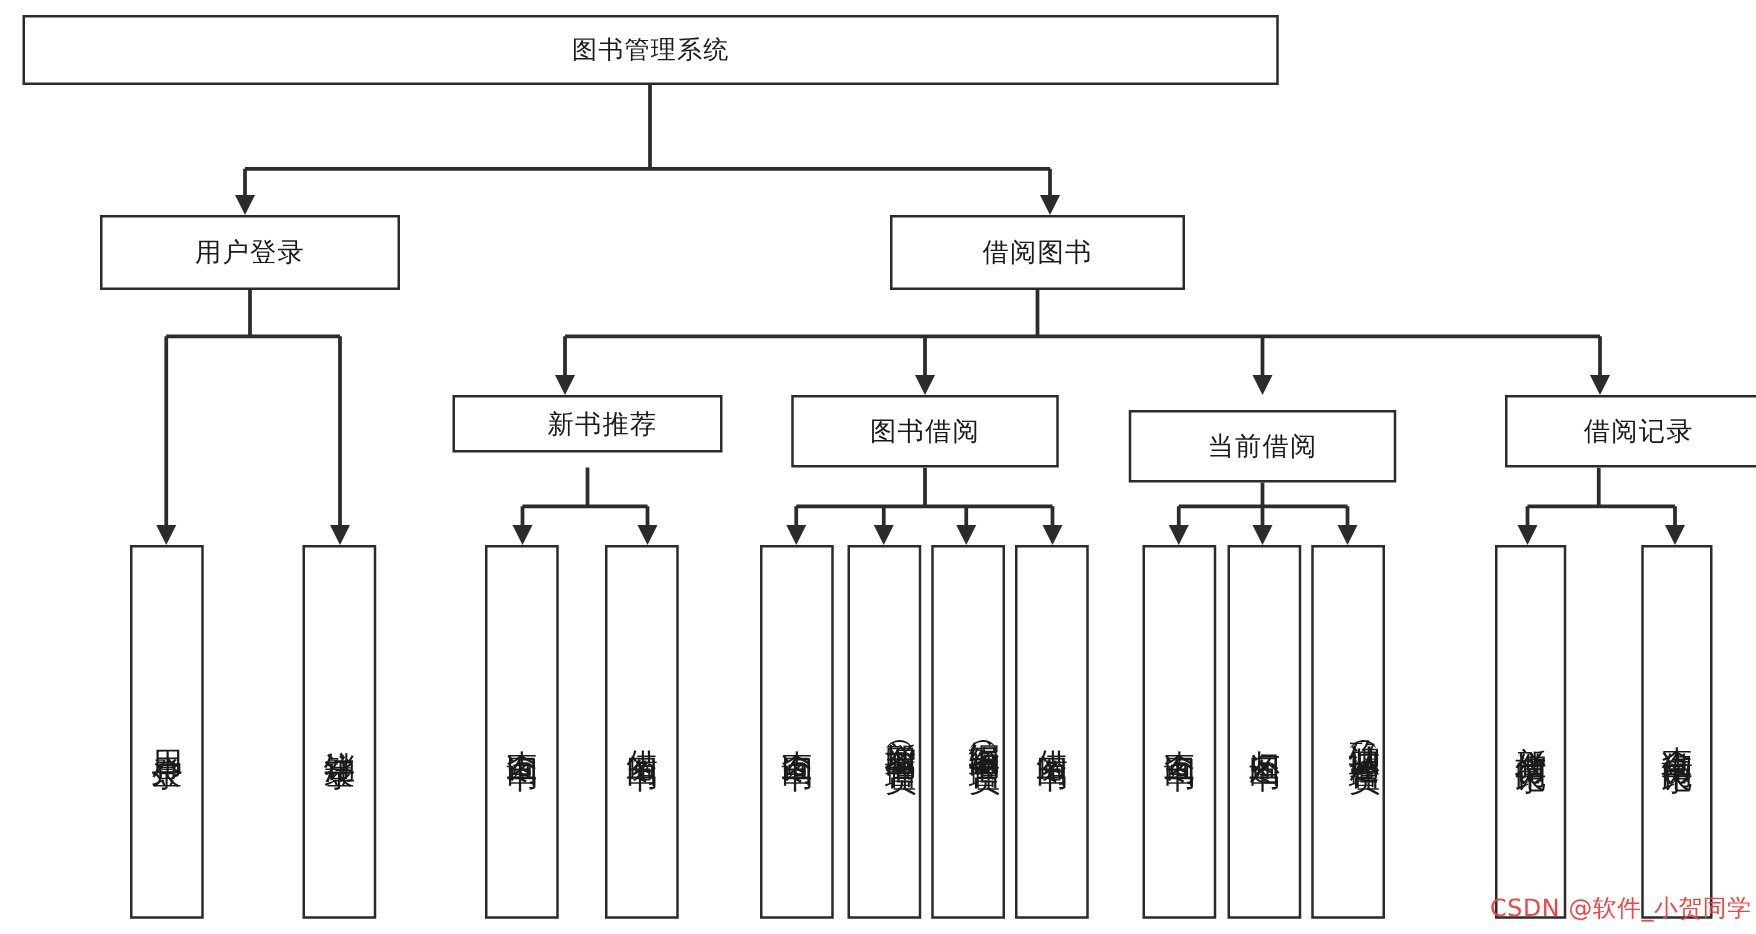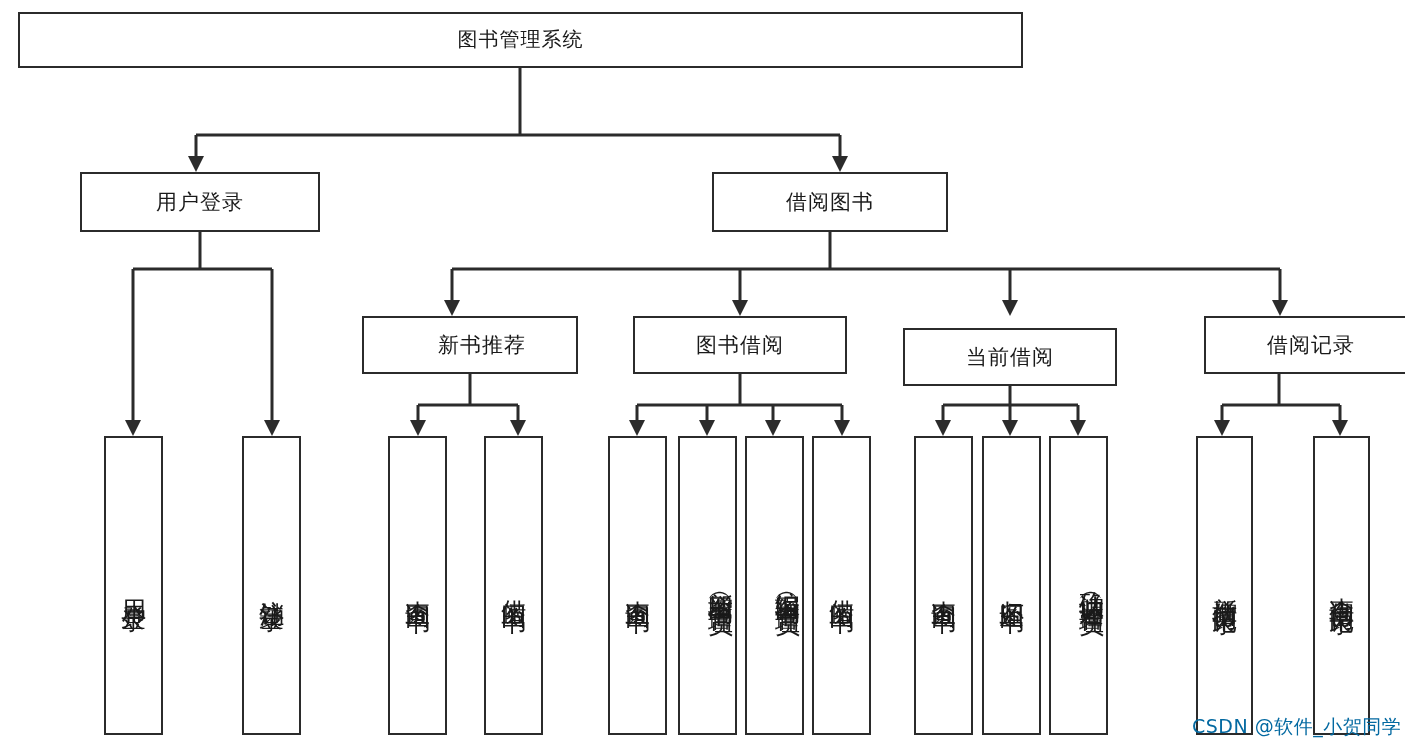--- a/index.html
+++ b/index.html
@@ -133,21 +133,21 @@
   <div id="nodes">
       <div class="node root h" style="left: 18px; top: 12px; width: 1005px; height: 56px;">
         <span>图书管理系统</span>
       </div>
       <div class="node h" style="left: 80px; top: 172px; width: 240px; height: 60px;">
         <span>用户登录</span>
       </div>
       <div class="node h" style="left: 712px; top: 172px; width: 236px; height: 60px;">
         <span>借阅图书</span>
       </div>
-      <div class="node h" style="left: 362px; top: 316px; width: 216px; height: 58px; padding-left: 24px;">
+      <div class="node h" style="left: 362px; top: 316px; width: 216px; height: 46px; padding-left: 24px;">
         <span>新书推荐</span>
       </div>
       <div class="node h" style="left: 633px; top: 316px; width: 214px; height: 58px;">
         <span>图书借阅</span>
       </div>
       <div class="node h" style="left: 903px; top: 316px; width: 214px; height: 58px; margin-top: 12px;">
         <span>当前借阅</span>
       </div>
       <div class="node h" style="left: 1172px; top: 316px; width: 214px; height: 58px; margin-left: 32px;">
         <span>借阅记录</span>
@@ -185,14 +185,14 @@
       <div class="node v top" style="left: 1049px; top: 436px; width: 59px; height: 299px;">
         <span class="label-v">确认归还（管理员）</span>
       </div>
       <div class="node v mid" style="left: 1196px; top: 436px; width: 57px; height: 299px;">
         <span class="label-v">新增借阅记录</span>
       </div>
       <div class="node v mid" style="left: 1313px; top: 436px; width: 57px; height: 299px;">
         <span class="label-v">查询借阅记录</span>
       </div>
     </div>
-  <div class="watermark" style="left: 1192px; top: 714px; color: #0369a1;">CSDN @软件_小贺同学</div>
+  <div class="watermark" style="left: 1192px; top: 714px; color: #ef4444;">CSDN @软件_小贺同学</div>
 </div>
 
 </body></html>

